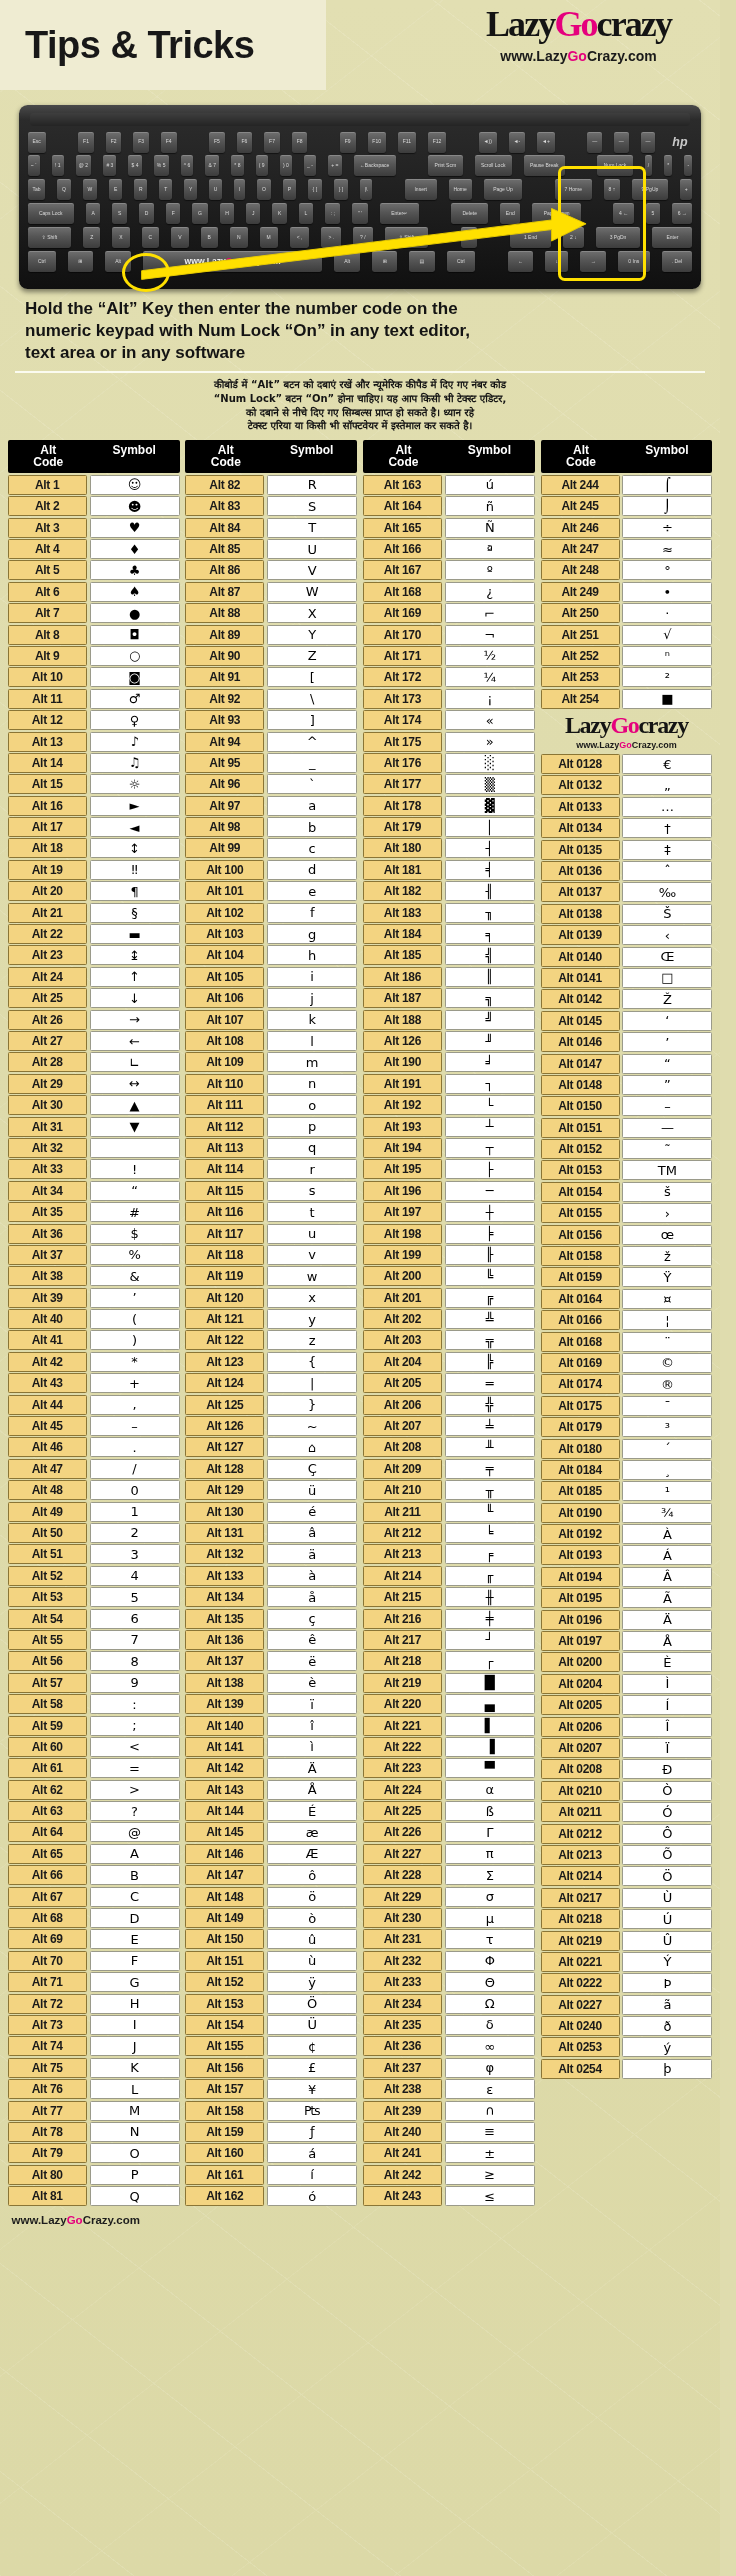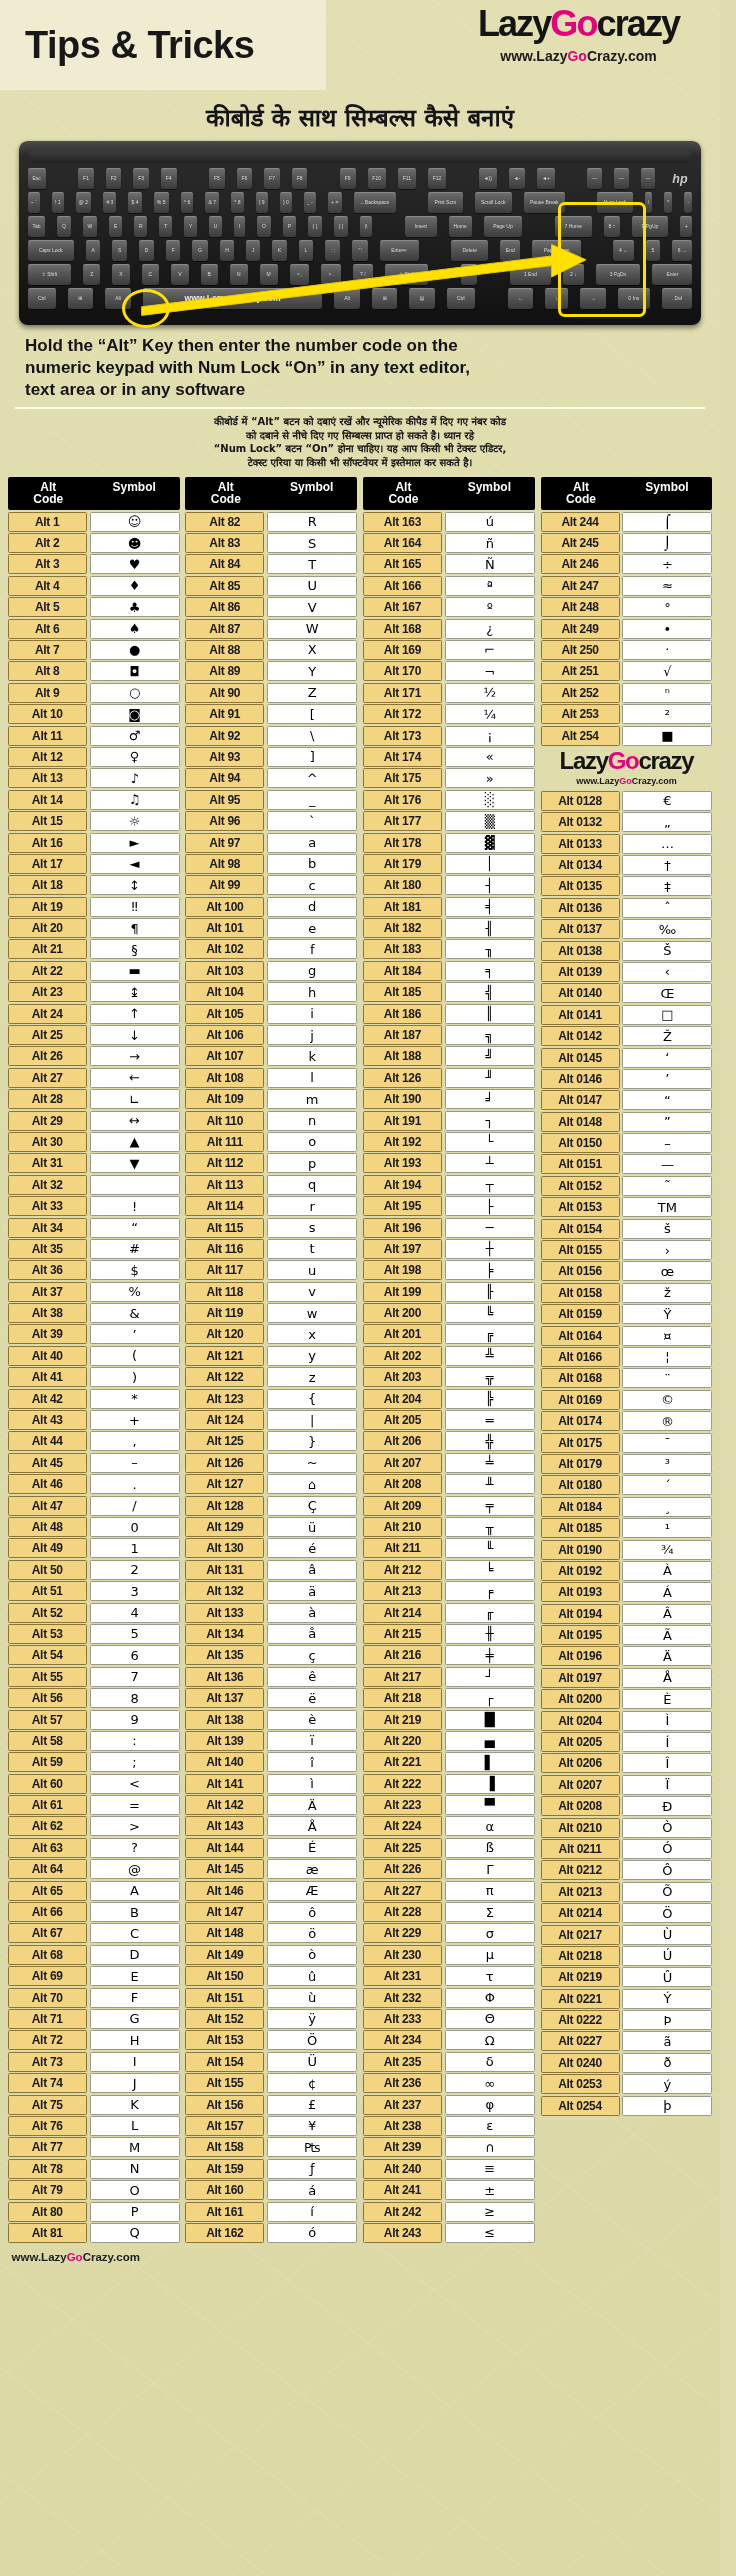--- a/index.html
+++ b/index.html
@@ -38,21 +38,21 @@
   .tips-title{
     font-size:38px;font-weight:bold;color:#181818;
     margin-left:25px;letter-spacing:-0.5px;
     font-family:"Liberation Sans","DejaVu Sans",sans-serif;
   }
   .brand-block{
     position:absolute;right:17px;top:5.8px;text-align:center;width:249px;
   }
   .brand-logo{
     font-size:36px;font-weight:bold;line-height:1;letter-spacing:-1.9px;
-    color:#141414;white-space:nowrap;position:relative;
+    color:#141414;white-space:nowrap;position:relative;font-family:Liberation Serif, serif;
   }
   .brand-logo .pink{color:#e5007d;}
   .brand-url{
     font-size:14px;font-weight:bold;color:#1a1a1a;margin-top:5.8px;
   }
   .brand-url .g{color:#e5007d;}
 
   
   .title-en{
     position:relative;z-index:2;text-align:center;
@@ -196,21 +196,20 @@
   <div class="header">
     <div class="tips-panel">
       <div class="tips-title">Tips &amp; Tricks</div>
     </div>
     <div class="brand-block">
       <div class="brand-logo"><span>Lazy</span><span class="pink">Go</span><span>crazy</span></div>
       <div class="brand-url"><span>www.Lazy</span><span class="g">Go</span><span>Crazy.com</span></div>
     </div>
   </div>
 
-  <div class="title-hi">कीबोर्ड के साथ सिम्बल्स कैसे बनाएं</div>
 
   <div class="kb-wrap">
     <div class="kb-body">
       <div class="kb-strip"></div>
       <div class="kb-rows">
         <div class="kb-row" id="row-fn">
             <div class="key">Esc</div>
             <div class="gap"></div>
             <div class="key">F1</div>
             <div class="key">F2</div>
@@ -400,22 +399,22 @@
   <div class="instr-en">
     <div>Hold the “Alt” Key then enter the number code on the</div>
     <div>numeric keypad with Num Lock “On” in any text editor,</div>
     <div>text area or in any software</div>
   </div>
 
   <div class="rule"></div>
 
   <div class="instr-hi">
     <div>कीबोर्ड में “Alt” बटन को दबाएं रखें और न्यूमेरिक कीपैड में दिए गए नंबर कोड</div>
+    <div>“Num Lock” बटन “On” होना चाहिए। यह आप किसी भी टेक्स्ट एडिटर,</div>
     <div>को दबाने से नीचे दिए गए सिम्बल्स प्राप्त हो सकते है। ध्यान रहे</div>
-    <div>“Num Lock” बटन “On” होना चाहिए। यह आप किसी भी टेक्स्ट एडिटर,</div>
     <div>टेक्स्ट एरिया या किसी भी सॉफ्टवेयर में इस्तेमाल कर सकते है।</div>
   </div>
 
   <div class="tables" id="tables">
       <div class="tbl-col">
         <div class="thead">
           <div class="th code">Alt<br>Code</div>
           <div class="th sym">Symbol</div>
         </div>
         <div class="trow">

